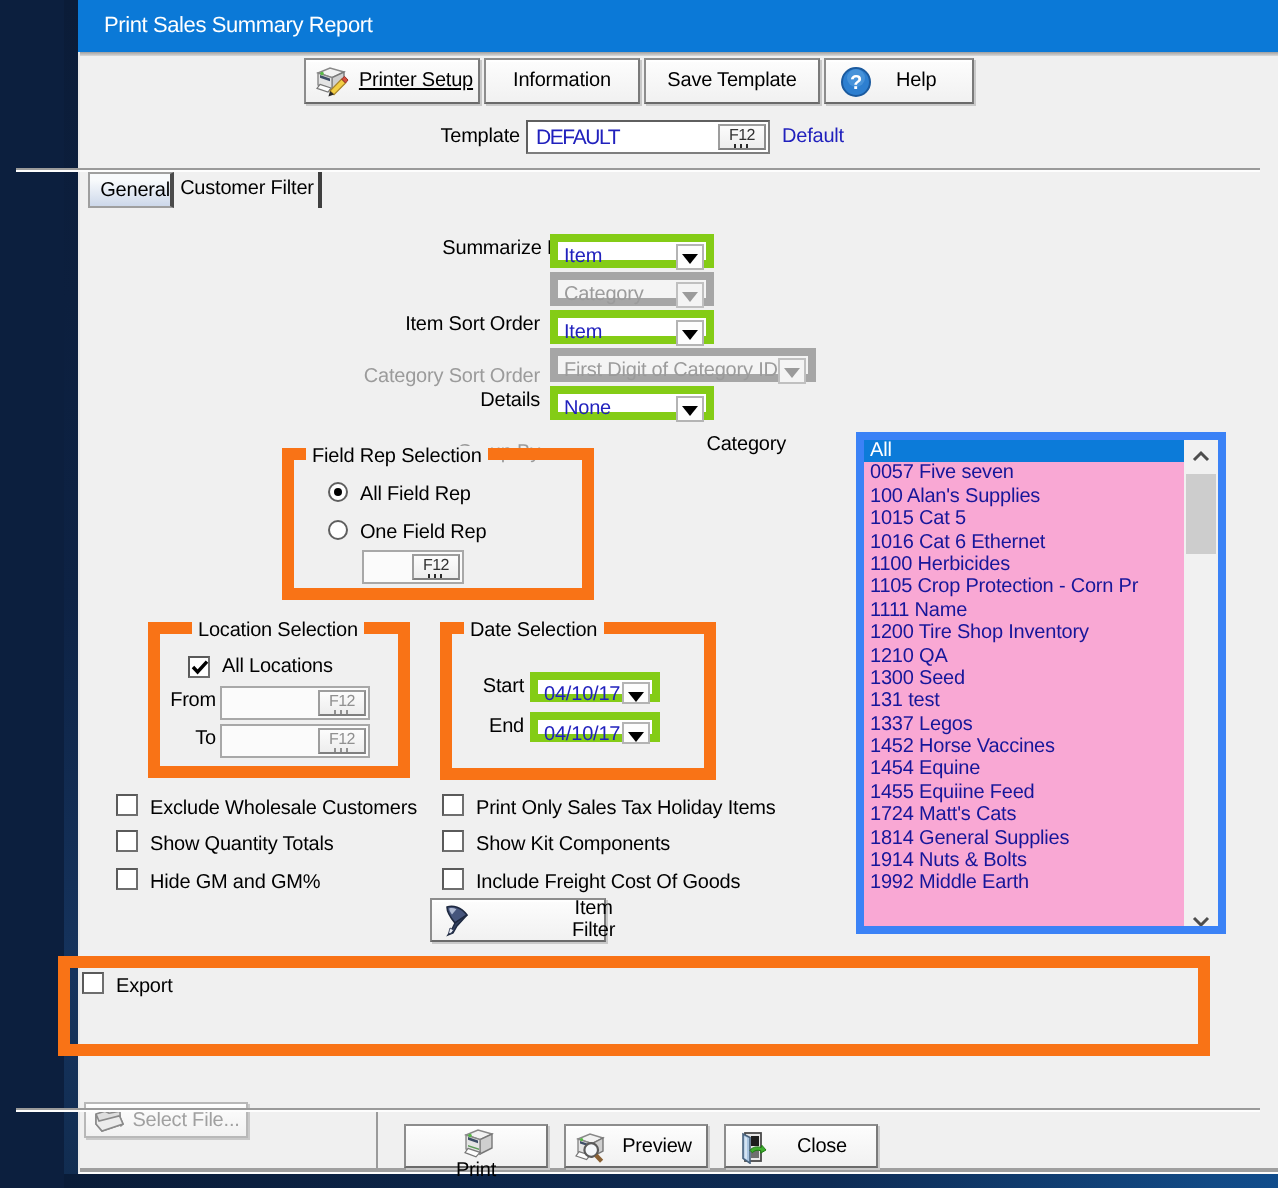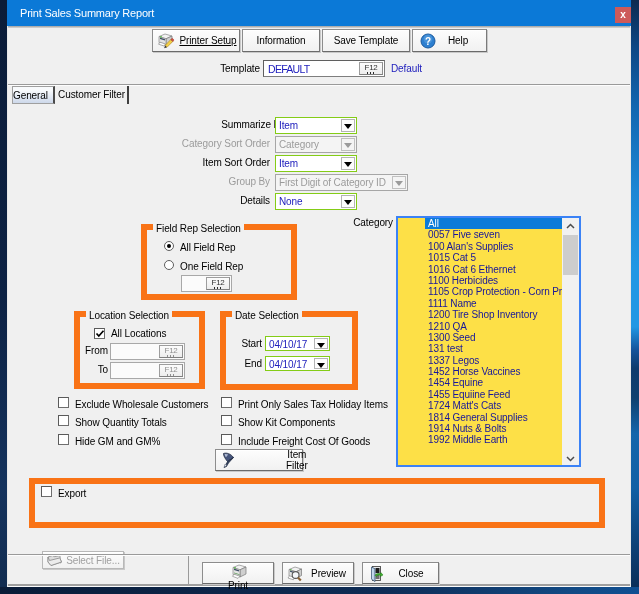--- a/index.html
+++ b/index.html
@@ -1,18 +1,18 @@
 <!DOCTYPE html>
 <html><head>
 <meta charset="utf-8">
 <style>
 * { margin:0; padding:0; box-sizing:border-box; }
 html,body { width:639px; height:594px; overflow:hidden; }
 body { font-family:"Liberation Sans", sans-serif; position:relative; background:#0c1f3e; }
-.abs { position:absolute; }
+.abs { position:absolute;margin-left:32px; }
 #bgL { left:0; top:0; width:8px; height:594px;
   background:linear-gradient(180deg,#0b1c38 0%,#0d2244 50%,#15335d 82%,#112c50 100%); }
 #bgR { left:630px; top:0; width:9px; height:594px;
   background:linear-gradient(180deg,#0d2a50 0%,#0e4785 8%,#1166b0 18%,#1d86d4 32%,#2197e4 45%,#2197e4 55%,#15529a 59%,#0e3a6d 62%,#0f406f 67%,#1565ab 73%,#1160a5 82%,#0d4076 92%,#0a2c55 100%); }
 #bgB { left:0; top:587px; width:639px; height:7px;
   background:linear-gradient(90deg,#0a1c38 0%,#0e2c55 60%,#124a85 90%,#0f4f92 100%); }
 #win { left:7px; top:0; width:624px; height:587px; background:#f0f0f0;
   border-left:1px solid #e8e8e8; border-right:1px solid #e8e8e8; border-bottom:1px solid #fdfdfd; }
 #titlebar { left:7px; top:0; width:624px; height:26px; background:#0b79d7; }
 #title { left:20px; top:7px; font-size:11px; letter-spacing:-0.2px; color:#fff; }
@@ -22,34 +22,34 @@
 
 
 .btn { position:absolute; background:linear-gradient(180deg,#fdfdfd,#f1f1f1);
   border:1px solid #8d8d8d; border-bottom-color:#6a6a6a; border-right-color:#7a7a7a;
   box-shadow:inset 0 1px 0 #fff, 1px 1px 0 #c9c9c9;
   font-size:10px; letter-spacing:-0.1px; color:#000; display:flex; align-items:center; }
 .btn svg { flex:0 0 auto; }
 .btn .t { flex:1; text-align:center; }
 
 
-.cb { position:absolute; height:17px; background:#fff; border:1px solid #84cc16; font-size:10px; letter-spacing:-0.1px; }
+.cb { position:absolute; height:17px; background:#fff; border:4px solid #84cc16; font-size:10px; letter-spacing:-0.1px; }
 .cb .tx { position:absolute; left:3px; top:1px; line-height:13px; color:#2121bd; white-space:nowrap; }
 .cb .ar { position:absolute; right:1px; top:1px; width:14px; height:13px; background:#fdfdfd;
   border:1px solid #b4b4b4; }
 .cb .ar:after { content:""; position:absolute; left:2px; top:4px; width:0; height:0;
   border-left:4px solid transparent; border-right:4px solid transparent; border-top:5px solid #000; }
 .cb.dis { background:#f4f4f4; border-color:#a6a6a6; }
 .cb.dis .tx { color:#9b9b9b; }
 .cb.dis .ar { background:#f4f4f4; border-color:#c0c0c0; }
 .cb.dis .ar:after { border-top-color:#9b9b9b; }
 
 .lab { position:absolute; font-size:10px; letter-spacing:-0.1px; color:#000; white-space:nowrap; }
 .lab.r { text-align:right; }
-.lab.dis { color:#9b9b9b; }
+.lab.dis { color:#9b9b9b;margin-top:45px; }
 
 
 .gb { position:absolute; border:6px solid #f97316; }
 .gb .cap { position:absolute; top:-7px; background:#f0f0f0; padding:0 3px; font-size:10px; letter-spacing:-0.1px; color:#000; white-space:nowrap; }
 
 
 .ck { position:absolute; width:11px; height:11px; background:#fff; border:1px solid #6e6e6e; border-top-color:#5a5a5a; border-left-color:#5a5a5a; }
 .rd { position:absolute; width:10px; height:10px; background:#fff; border:1px solid #5f5f5f; border-radius:50%; }
 .rd.on:after { content:""; position:absolute; left:2px; top:2px; width:4px; height:4px; border-radius:50%; background:#000; }
 
@@ -58,33 +58,33 @@
 .f12 { position:absolute; right:1px; top:1px; width:24px; background:linear-gradient(180deg,#fcfcfc,#ededed);
   border:1px solid #9d9d9d; border-bottom-color:#7f7f7f; border-right-color:#8d8d8d;
   text-align:center; color:#333; }
 .f12 .a { position:absolute; left:0; right:0; top:1px; font-size:8px; line-height:7px; letter-spacing:-0.3px; }
 .f12 .b { position:absolute; left:50%; margin-left:-4px; top:9px; width:8px; height:2px;
   background:repeating-linear-gradient(90deg,#2a2a2a 0,#2a2a2a 1px,transparent 1px,transparent 3px); }
 .f12.g .a { color:#909090; }
 .f12.g .b { background:repeating-linear-gradient(90deg,#909090 0,#909090 1px,transparent 1px,transparent 3px); }
 
 
-#list { left:396px; top:216px; width:185px; height:251px; background:#fde047; border:2px solid #3b82f6; overflow:hidden;padding-left:27px; }
+#list { left:396px; top:216px; width:185px; height:251px; background:#f9a8d4; border:4px solid #3b82f6; overflow:hidden; }
 #list .it { font-size:10px; letter-spacing:-0.1px; line-height:11.4px; height:11.4px; padding-left:3px; color:#16169a; white-space:nowrap; }
 #list .it.sel { background:#0c7bd9; color:#fff; }
 #sb { position:absolute; right:0; top:0; width:17px; height:249px; background:#f1f1f1; }
 #sb .th { position:absolute; left:1px; top:17px; width:15px; height:40px; background:#cdcdcd; }
 
 .hline { position:absolute; height:1px; background:#9a9a9a; }
 .hline:after { content:""; position:absolute; left:0; top:1px; width:100%; height:1px; background:#fdfdfd; }
 .vline { position:absolute; width:1px; background:#9a9a9a; }
 
 
 #tabGen { left:12px; top:86px; width:43px; height:18px; background:linear-gradient(180deg,#f8fafc 20%,#cdd8ea);
-  border:1px solid #9f9f9f; border-right:2px solid #4a4a4a; font-size:10px; letter-spacing:-0.1px; text-align:left; line-height:17px; }
+  border:1px solid #9f9f9f; border-right:2px solid #4a4a4a; font-size:10px; letter-spacing:-0.1px; text-align:right; line-height:17px; }
 #tabCus { left:56px; top:86px; width:73px; height:18px; border-right:2px solid #3f3f3f;
   font-size:10px; letter-spacing:-0.1px; text-align:center; line-height:17px; }
 </style>
 </head>
 <body>
 <div id="bgL" class="abs"></div>
 <div id="bgR" class="abs"></div>
 <div id="bgB" class="abs"></div>
 <div id="win" class="abs"></div>
 <div id="titlebar" class="abs"></div>
@@ -207,21 +207,21 @@
         <polyline points="5,9 8.5,5.5 12,9" fill="none" stroke="#4d4d4d" stroke-width="1.5"></polyline>
       </svg>
 <div class="th"></div>
 <svg class="dn" width="17" height="15" viewBox="0 0 17 15" style="position:absolute;bottom:1px;left:0;">
         <polyline points="5,6 8.5,9.5 12,6" fill="none" stroke="#4d4d4d" stroke-width="1.5"></polyline>
       </svg>
 </div>
 </div>
 
 <div class="gb" style="left:74px;top:311px;width:131px;height:78px;">
-  <div class="cap" style="left:6px;">Location Selection</div>
+  <div class="cap" style="left:16px;">Location Selection</div>
 </div>
 <div class="ck" style="left:94px;top:328px;">
   <svg width="10" height="10" viewBox="0 0 10 10" style="position:absolute;left:0;top:0;">
       <polyline points="1.5,4.5 3.8,7 8.5,1.8" fill="none" stroke="#000" stroke-width="1.7"></polyline>
     </svg>
 </div>
 <div class="lab" style="left:111px;top:328px;">All Locations</div>
 <div class="lab r" style="left:58px;top:345px;width:50px;">From</div>
 <div class="fin" style="left:110px;top:343px;width:75px;">
   <div class="f12 g" style="height:13px;">

